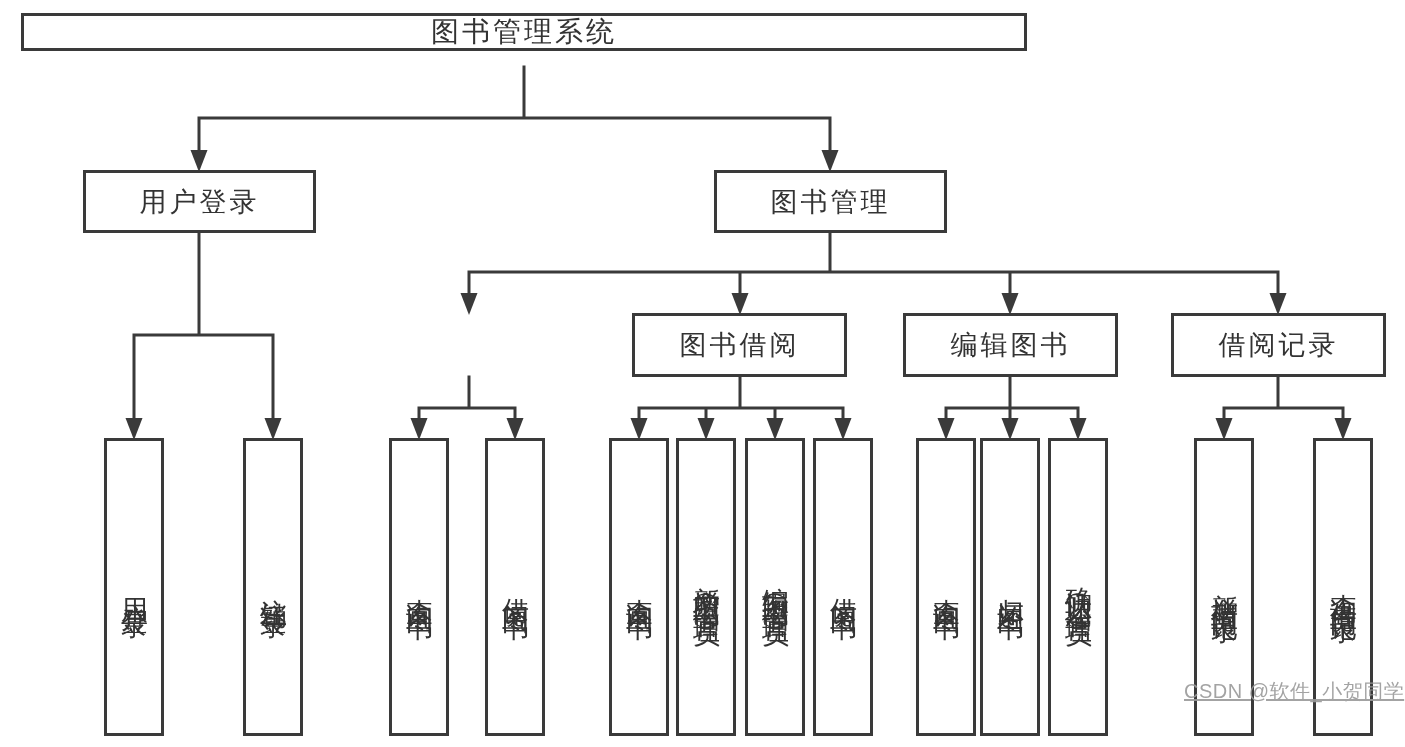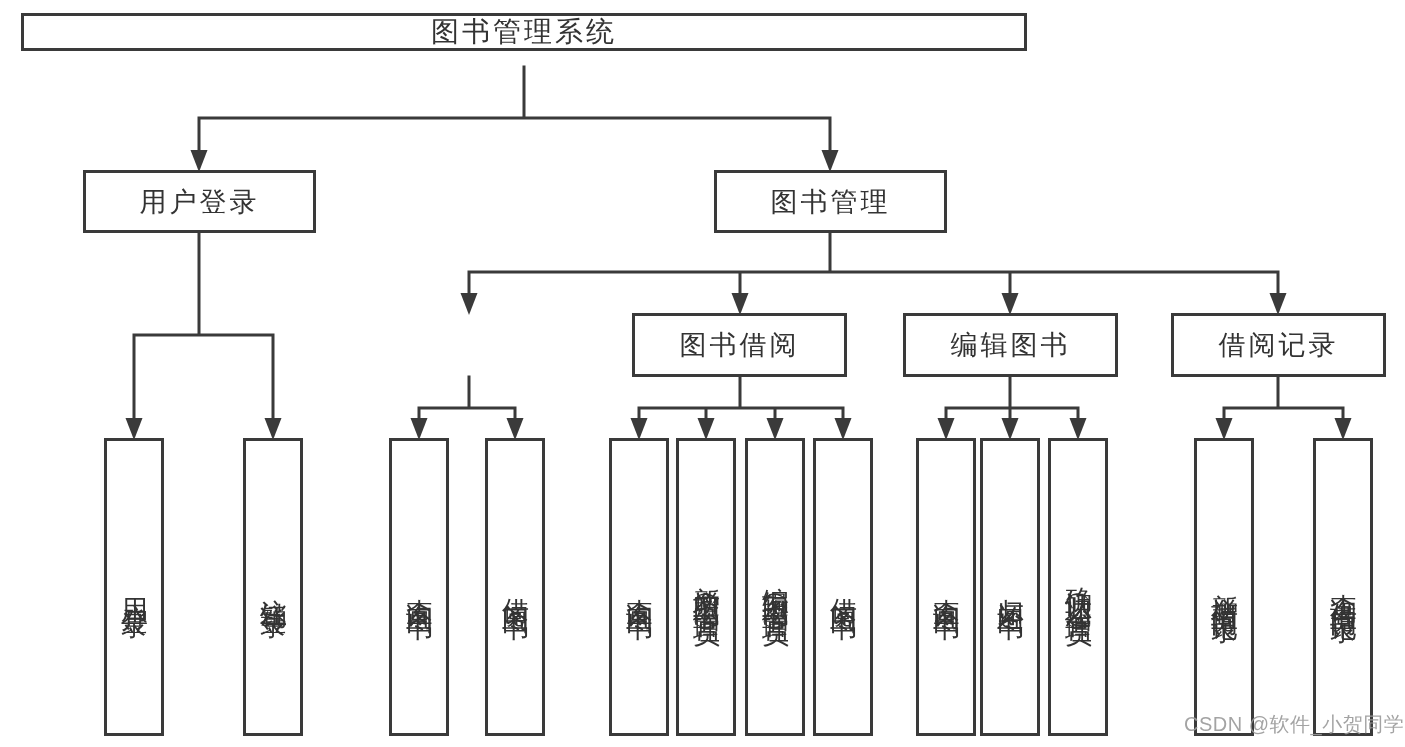--- a/index.html
+++ b/index.html
@@ -46,27 +46,28 @@
     writing-mode:vertical-rl;
     text-orientation:mixed;
     font-size:27px;
     letter-spacing:5px;
     line-height:1.15;
     white-space:nowrap;
   }
   .watermark{
     position:absolute;
     left:1184px;
-    top:711px;
+    top:678px;
     z-index:5;
     font-size:20px;
     letter-spacing:0.5px;
     color:var(--watermark);
     opacity:0.9;
     white-space:nowrap;
+    text-decoration:underline;
   }
 </style>
 </head>
 <body>
 
 <div class="canvas">
 
   <svg class="wires" width="1405" height="747" viewBox="0 0 1405 747">
     <g class="stroke">
 

